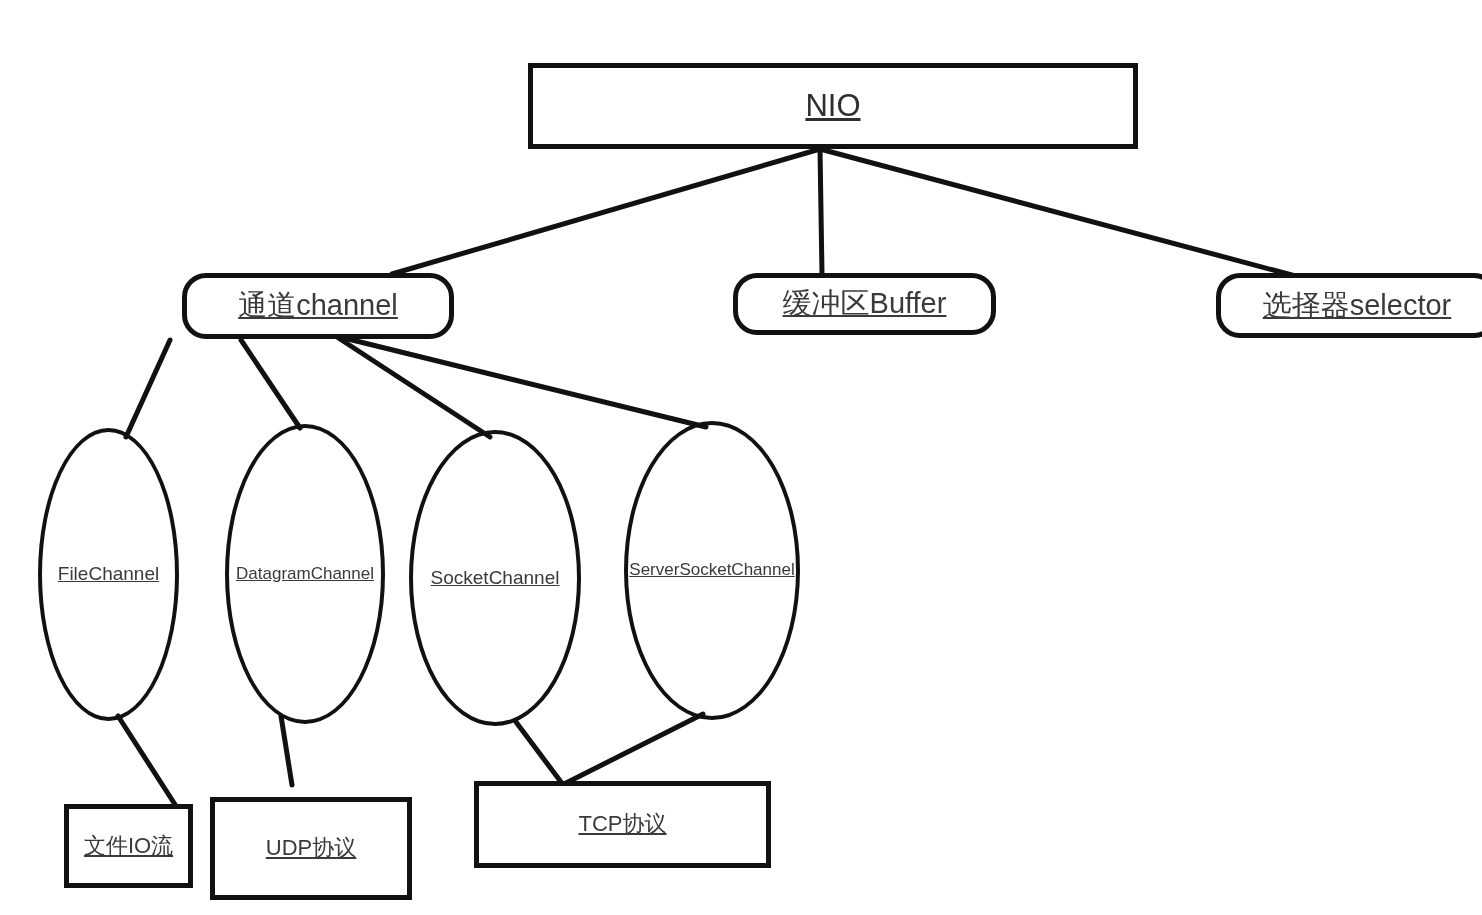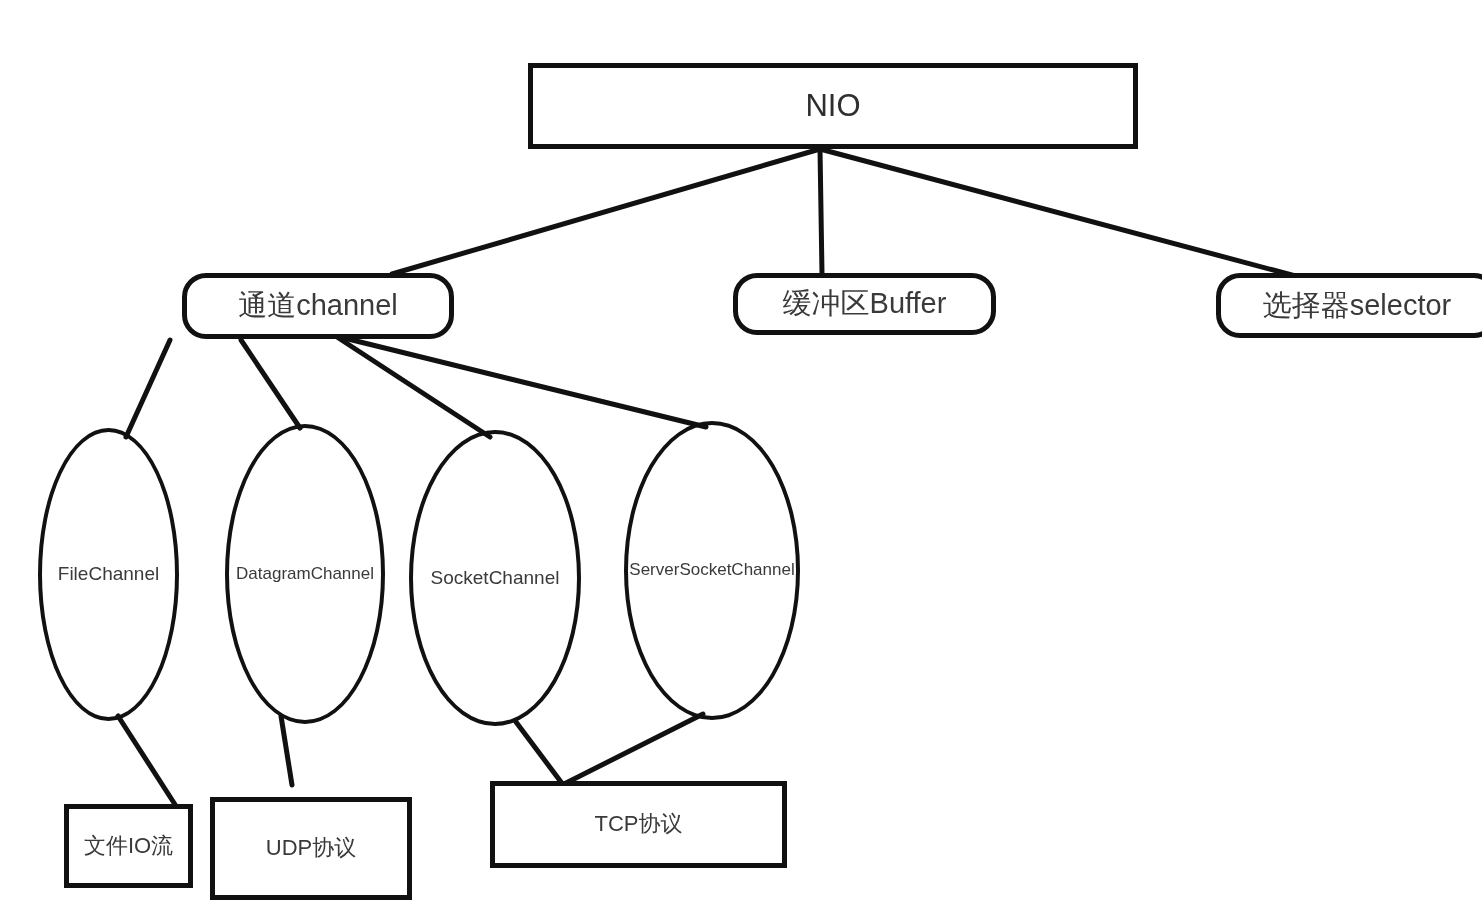--- a/index.html
+++ b/index.html
@@ -28,20 +28,21 @@
     position: absolute;
     box-sizing: border-box;
     display: flex;
     align-items: center;
     justify-content: center;
     background: #ffffff;
     color: #3a3a3a;
     text-align: right;
     line-height: 1.1;
     z-index: 3;
+    text-decoration: underline;
   }
   .node-rect {
     border: 5px solid #111111;
   }
   .node-round {
     border: 5px solid #111111;
     border-radius: 24px;
     margin-left: 36px;
   }
   .node-ellipse {
@@ -97,21 +98,20 @@
     font-size: 22px;
   }
   #node-udp {
     left: 210px; top: 785px; width: 202px; height: 103px;
     font-size: 22px;
     margin-top: 12px;
   }
   #node-tcp {
     left: 474px; top: 781px; width: 297px; height: 87px;
     font-size: 22px;
-    margin-left: 16px;
   }
 </style>
 </head>
 <body>
 
 <div id="canvas">
 
   <svg id="edges" viewBox="0 0 1482 915" xmlns="http://www.w3.org/2000/svg">
     <g fill="none" stroke="#111111" stroke-width="5" stroke-linecap="round" stroke-linejoin="round">
 

